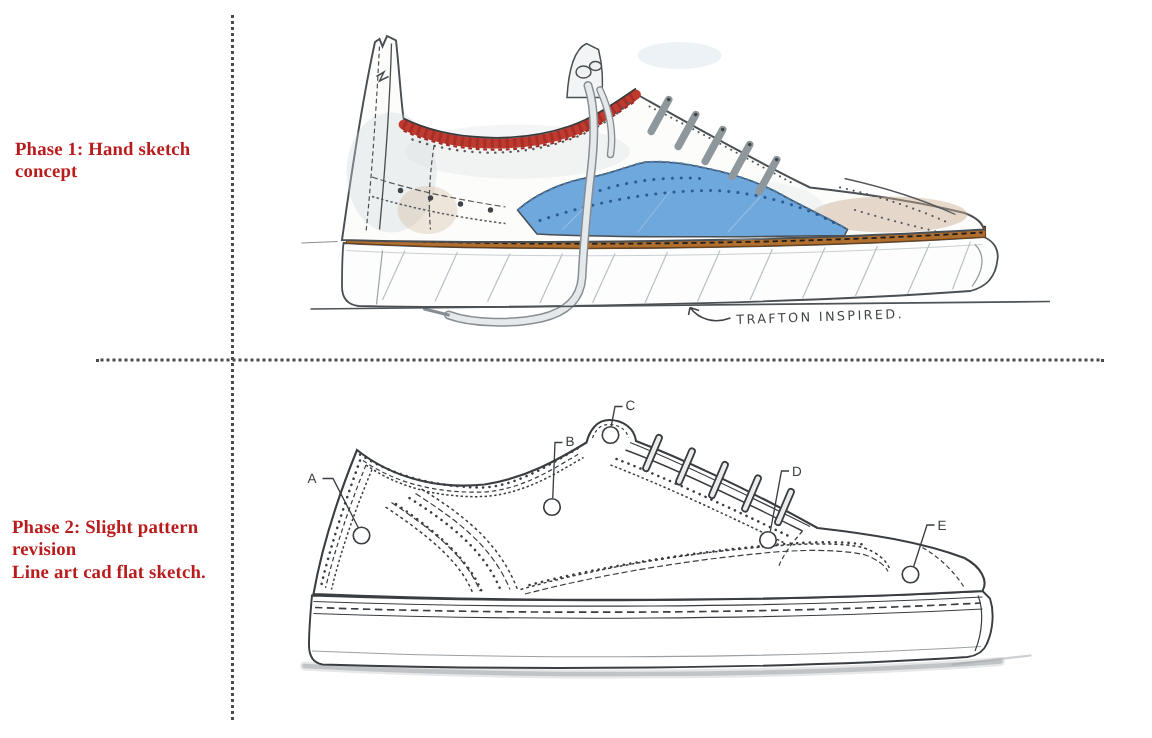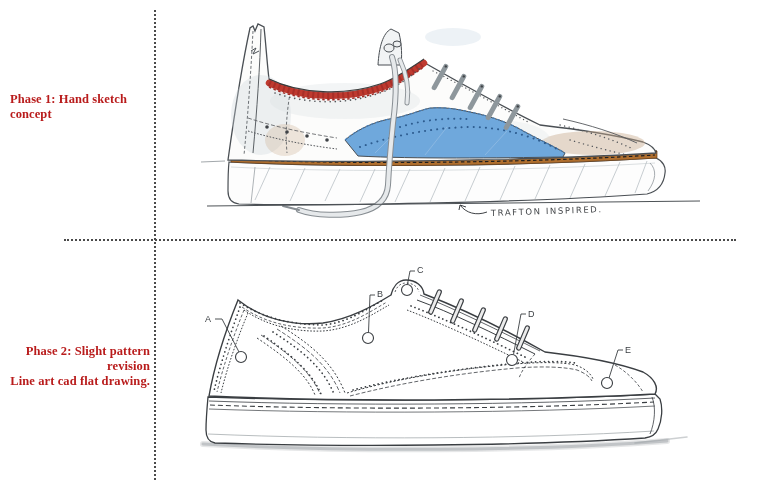--- a/index.html
+++ b/index.html
@@ -5,40 +5,40 @@
   html,body{margin:0;padding:0;background:#ffffff;}
   .canvas{position:relative;width:768px;height:492px;background:#ffffff;overflow:hidden;
           font-family:"Liberation Serif",serif;}
   .divider-v{position:absolute;left:154px;top:10px;height:470px;width:0;
              border-left:2px dotted #4a4a4a;}
   .divider-h{position:absolute;top:239px;left:64px;width:672px;height:0;
              border-top:2px dotted #4a4a4a;}
   .phase-label{position:absolute;font-weight:700;font-size:12.5px;color:#b91c1c;
                line-height:15px;letter-spacing:.1px;}
   .p1{left:10px;top:92px;width:150px;}
-  .p2{left:8px;top:344px;width:142px;text-align:right;}
+  .p2{left:8px;top:344px;width:142px;}
   svg{position:absolute;display:block;}
   .svg1{left:195px;top:15px;}
   .svg2{left:195px;top:262px;}
   .note-text{font-family:"DejaVu Sans",sans-serif;font-size:8.5px;letter-spacing:1.6px;
              fill:#44474a;}
   .callout-letter{font-family:"Liberation Sans",sans-serif;font-size:9px;fill:#3a3e42;}
 </style>
 </head>
 <body>
 
 <div class="canvas">
 
   <div class="divider-v"></div>
   <div class="divider-h"></div>
 
   <div class="phase-label p1">Phase 1: Hand sketch concept</div>
   <div class="phase-label p2">
     <div>Phase 2: Slight pattern revision</div>
-    <div>Line art cad flat drawing.</div>
+    <div>Line art cad flat sketch.</div>
   </div>
 
   <svg class="svg1" width="515" height="215" viewBox="0 0 515 215">
 
     <g fill="none" stroke="#4a4f54">
       <path d="M34,147 C150,153 330,151 461,143 C468,146 471,152 470,158 C469,168 464,176 452,179
                C330,188 120,191 44,189 C36,188 33,183 33,176 C33,166 33,156 34,147 Z" fill="#fdfdfd" stroke-width="1.2"></path>
       <path d="M36,152 C150,158 330,156 460,148" stroke="#c3c9cd" stroke-width="0.6"></path>
       <g stroke="#b9c0c5" stroke-width="0.8">
         <path d="M60,185 L75,152"></path>

